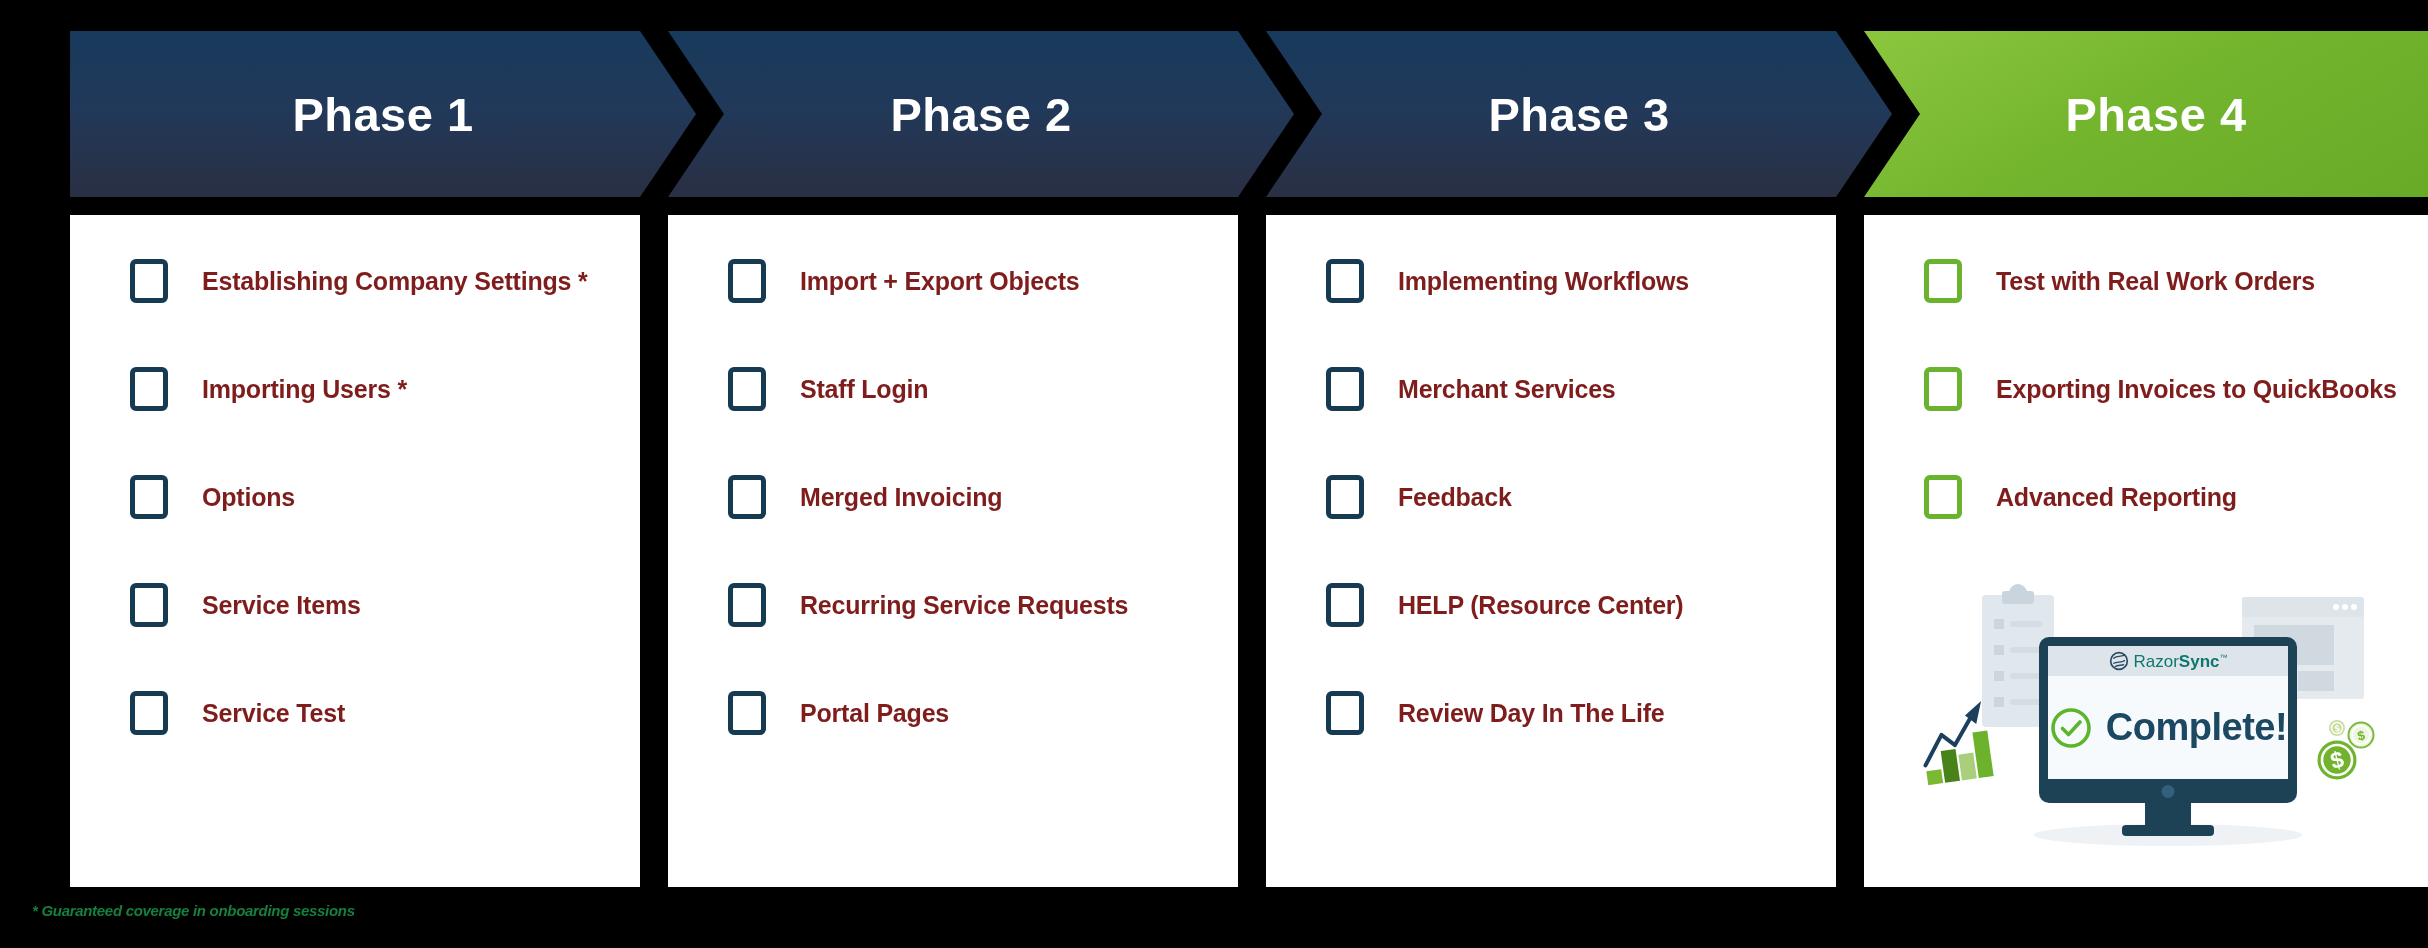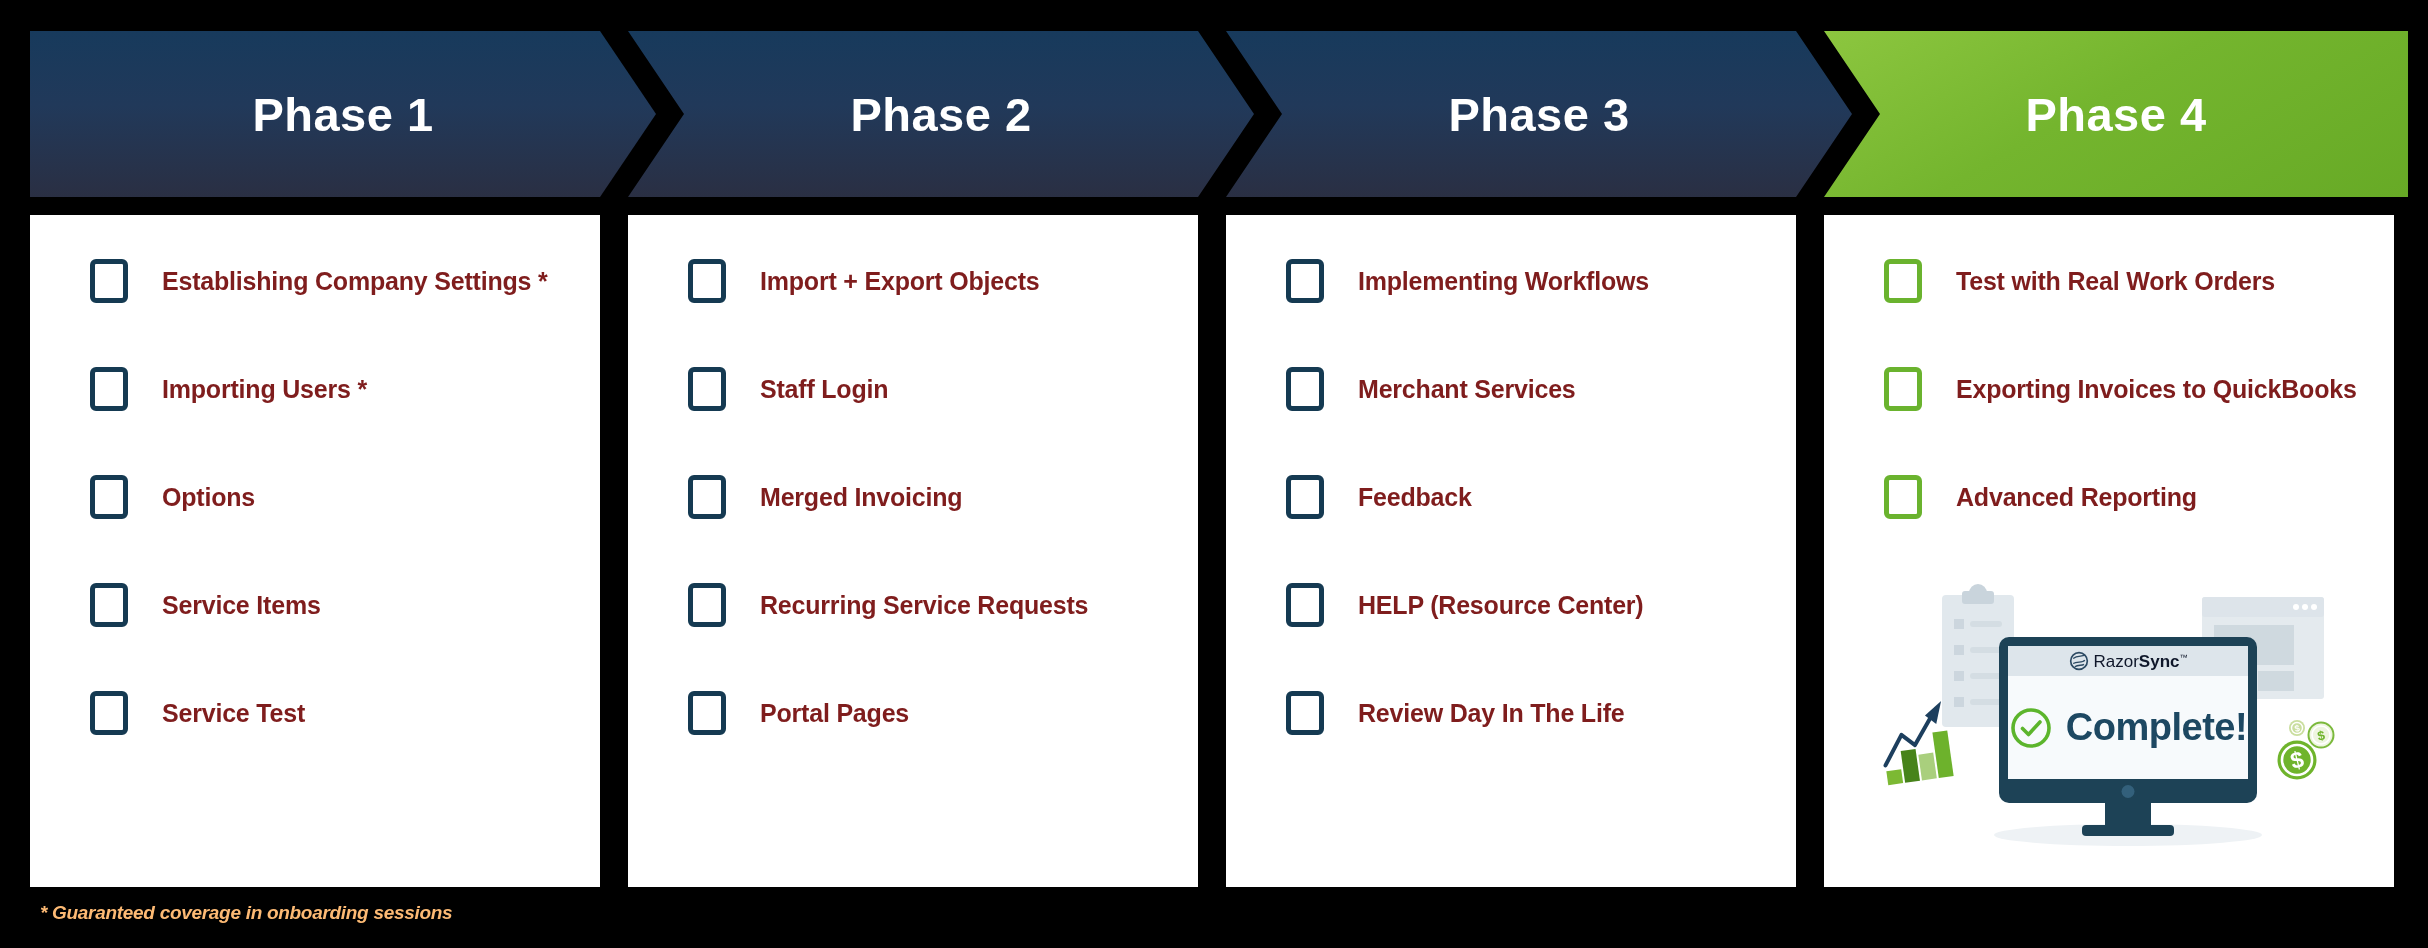--- a/index.html
+++ b/index.html
@@ -3,21 +3,21 @@
 <meta charset="utf-8">
 <style>
   html,body{margin:0;padding:0;}
   body{
     width:2428px;height:948px;background:#000;
     font-family:"Liberation Sans","DejaVu Sans",sans-serif;
     overflow:hidden;
   }
   .stage{position:relative;width:2428px;height:948px;background:#000;}
 
-  .phase-col{position:absolute;top:31px;width:570px;height:860px;}
+  .phase-col{position:absolute;top:31px;width:570px;height:860px;margin-left:40px;}
   .col-1{left:30px;}
   .col-2{left:628px;padding-left:8px;}
   .col-3{left:1226px;}
   .col-4{left:1824px;}
 
   .phase-header{
     position:absolute;top:0;left:0;height:166px;
     display:flex;align-items:center;justify-content:center;
     color:#fff;font-size:47px;font-weight:700;letter-spacing:.5px;
   }
@@ -52,33 +52,33 @@
 
   
   .graphic{position:absolute;left:0;top:340px;width:570px;height:332px;}
   .graphic svg.deco{position:absolute;left:0;top:0;z-index:1;}
   .monitor{
     position:absolute;left:175px;top:82px;width:258px;height:166px;z-index:3;
     background:#1d4256;border-radius:10px;padding:9px 9px 24px;box-sizing:border-box;
   }
   .screen{width:100%;height:100%;background:#f7fafc;display:flex;flex-direction:column;overflow:hidden;}
   .screen-bar{height:30px;flex:0 0 30px;background:#dde5eb;display:flex;align-items:center;justify-content:center;gap:5px;}
-  .logo-text{font-size:17px;color:#0f172a;line-height:1;}
+  .logo-text{font-size:17px;color:#0f766e;line-height:1;}
   .logo-razor{font-weight:400;}
   .logo-sync{font-weight:700;}
   .logo-tm{font-size:8px;vertical-align:super;}
   .screen-body{flex:1;display:flex;align-items:center;justify-content:center;gap:13px;}
   .complete-text{font-size:38px;font-weight:700;color:#1d4862;letter-spacing:-.5px;}
   .power-dot{position:absolute;left:50%;bottom:5px;width:13px;height:13px;border-radius:50%;background:#33607b;transform:translateX(-50%);}
   .monitor-neck{position:absolute;left:281px;top:246px;width:46px;height:26px;background:#1d4256;z-index:2;}
   .monitor-base{position:absolute;left:258px;top:270px;width:92px;height:11px;border-radius:4px;background:#1d4256;z-index:2;}
 
   .footnote{
-    position:absolute;left:40px;top:902px;
-    font-size:19px;font-weight:700;font-style:italic;color:#fdba74;letter-spacing:-.3px;
+    position:absolute;left:32px;top:902px;
+    font-size:15px;font-weight:700;font-style:italic;color:#15803d;letter-spacing:-.3px;
   }
 </style>
 </head>
 <body>
 
 <div class="stage">
 
   <section class="phase-col col-1">
     <div class="phase-header navy arrow-first">
       <span>Phase 1</span>

